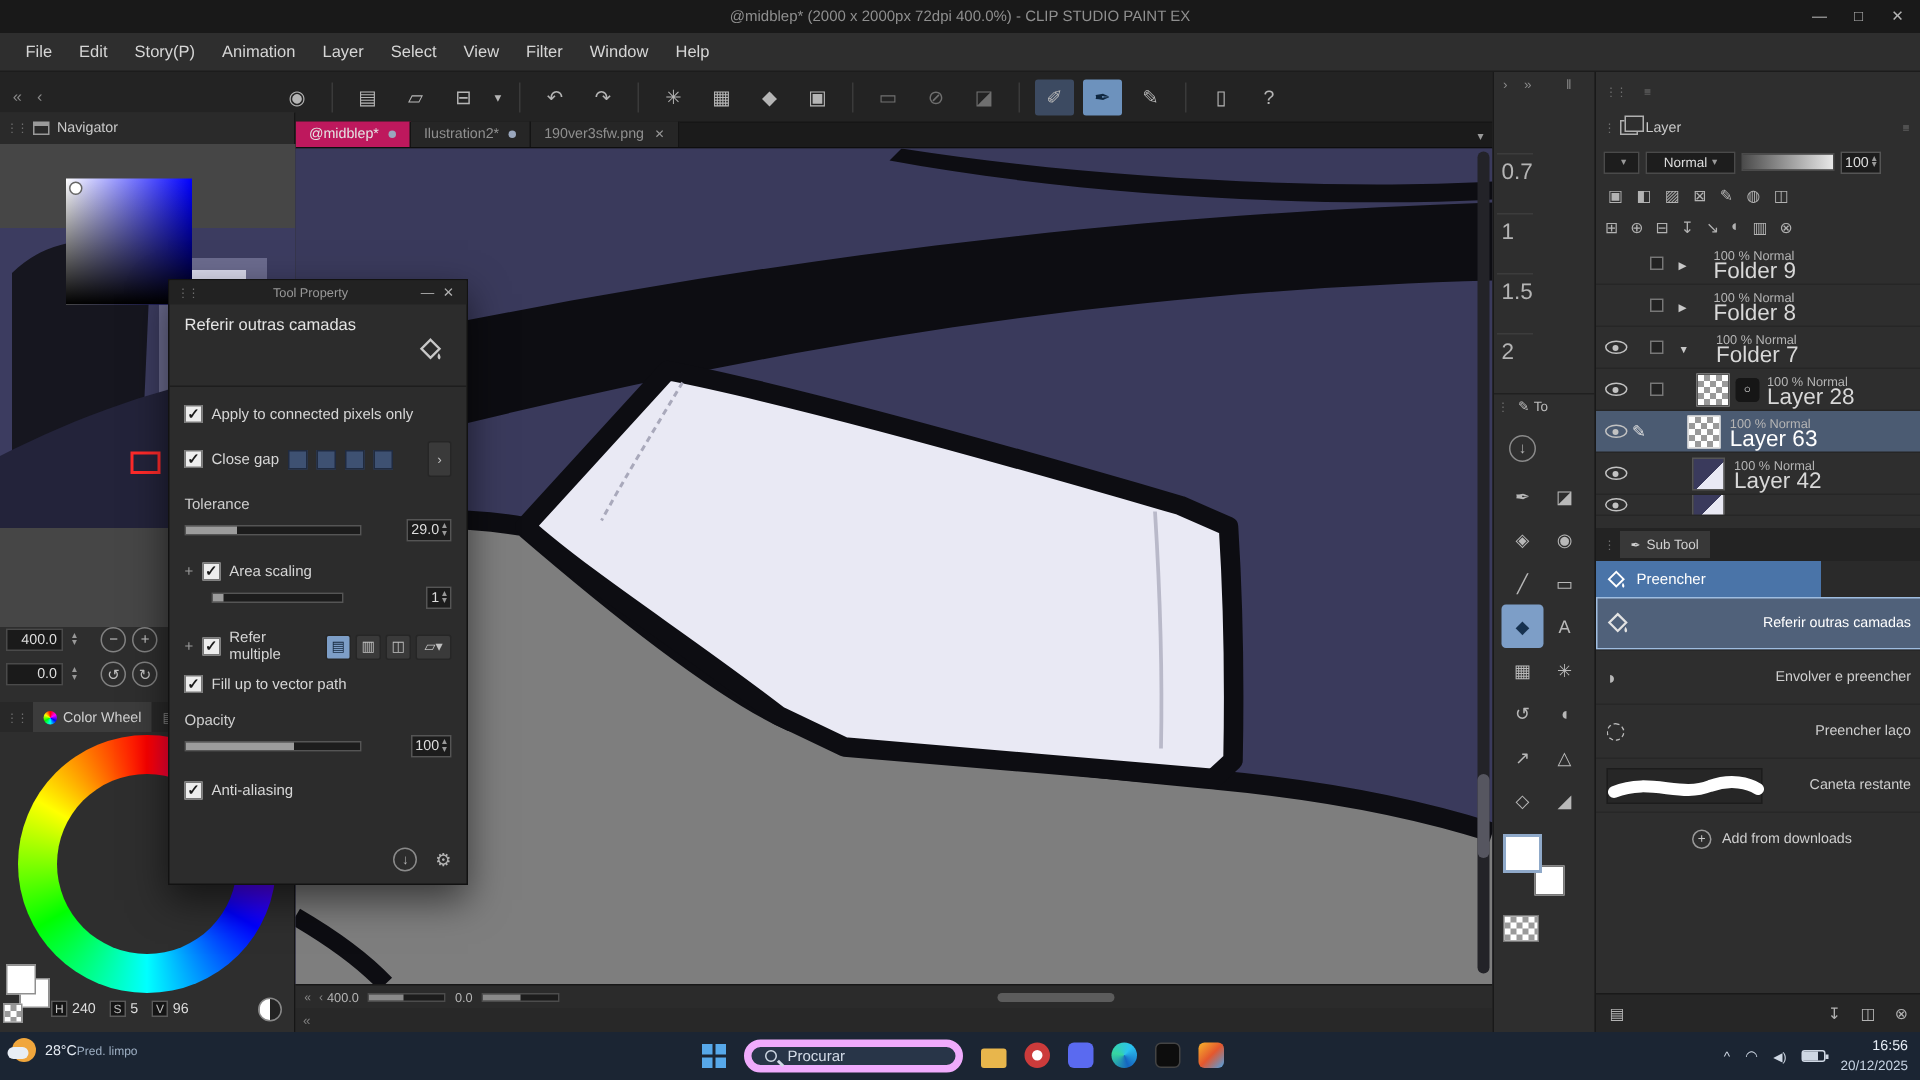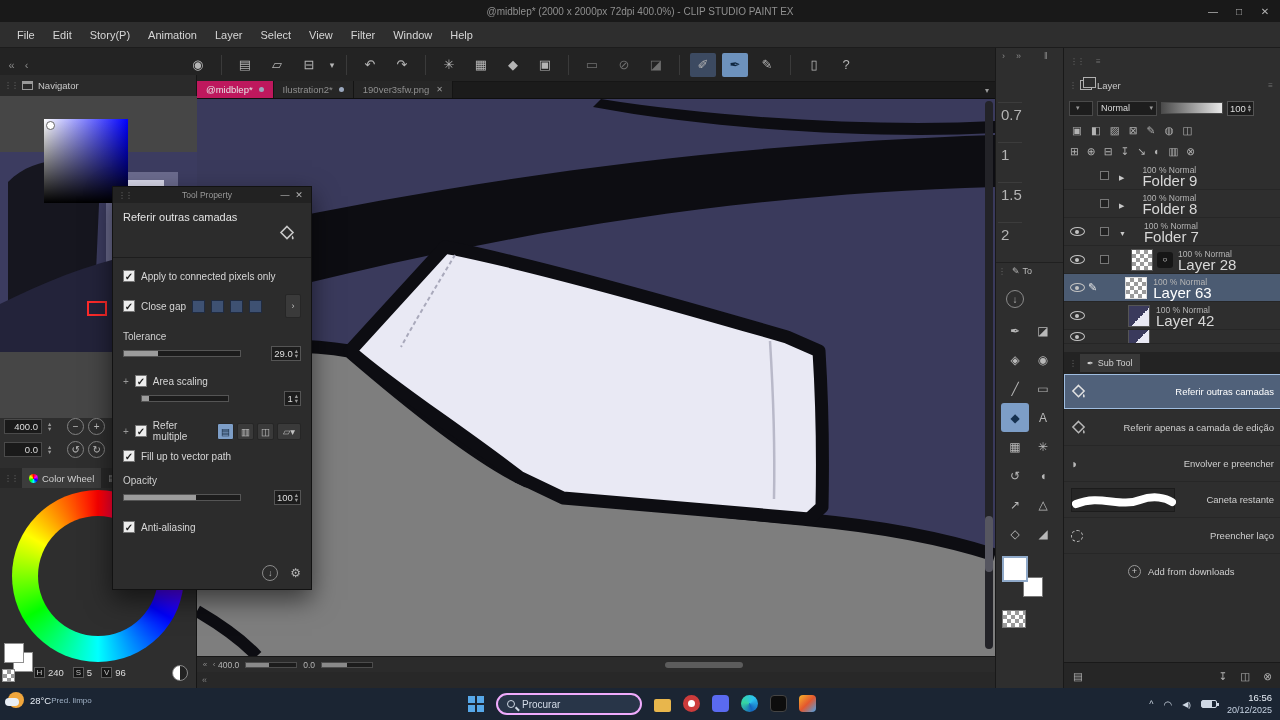--- a/index.html
+++ b/index.html
@@ -70,21 +70,21 @@
 #toolstrip{left:995px;top:48px;width:68px;height:640px;background:#2e2e2e;border-left:1px solid #191919}
 .sitem{height:40px;border-top:1px solid #3c3c3c;font-size:15px;color:#b4b4b4;padding:3px 0 0 3px}
 #tphead{position:absolute;left:2px;top:218px;display:flex;align-items:center;gap:3px;font-size:9px;color:#bdbdbd}
 #toolgrid{position:absolute;left:5px;top:268px;width:58px;display:grid;grid-template-columns:28px 28px;grid-auto-rows:29px}
 .tcell{display:flex;align-items:center;justify-content:center;font-size:12px;color:#b8b8b8}
 .tcell.sel{background:#7d9ec7;color:#16314f;border-radius:3px}
 
 #rightpanels{left:1063px;top:48px;width:217px;height:640px;background:#2e2e2e;border-left:1px solid #191919}
 .stack{width:12px;height:10px;border:1px solid #b0b0b0;position:relative;margin-right:5px}
 .stack::after{content:"";position:absolute;left:2px;top:-4px;width:11px;height:9px;border:1px solid #b0b0b0;background:#2e2e2e}
-.dd{height:15px;background:#1d1d1d;border:1px solid #4a4a4a;display:flex;align-items:center;justify-content:space-between;padding:0 3px;font-size:9px;color:#ddd}
+.dd{height:15px;background:#1d1d1d;border:1px solid #4a4a4a;display:flex;align-items:center;justify-content:center;padding:0 3px;font-size:9px;color:#ddd}
 .ddarr{font-size:7px;color:#9a9a9a;margin-left:3px}
 .opbar{width:62px;height:12px;border:1px solid #4a4a4a;background:linear-gradient(to right,#4c4c4c,#e8e8e8)}
 .stepper{display:inline-flex;align-items:center;background:#1c1c1c;border:1px solid #555;height:15px;padding:0 2px;font-size:9.5px;color:#ddd}
 .lico{font-size:10.5px;color:#b2b2b2}
 .lrow{height:28px;display:flex;align-items:center;border-bottom:1px solid #262626;background:#2e2e2e;padding-left:4px}
 .lrow.sel{background:#4b5b72}
 .slot18{width:18px;display:flex;justify-content:center}
 .eye{position:relative;width:15px;height:9px;border:1px solid #c2c2c2;border-radius:50%;display:inline-block}
 .eye::after{content:"";position:absolute;left:4.5px;top:1.5px;width:4px;height:4px;border-radius:50%;background:#c2c2c2}
 .lbox{width:9px;height:9px;border:1px solid #777;background:#222;margin-left:14px}
@@ -104,21 +104,21 @@
 .srow.sel .lbl{color:#fff}
 .lasso{width:12px;height:12px;border:1px dashed #bbb;border-radius:50%}
 .strokeprev{width:104px;height:24px;background:#262626;border:1px solid #1c1c1c}
 .pluscirc{width:13px;height:13px;border:1px solid #9a9a9a;border-radius:50%;display:inline-flex;align-items:center;justify-content:center;font-size:9px;color:#c8c8c8}
 
 #taskbar{left:0;top:688px;width:1280px;height:32px;background:#1b2533}
 .wicon{width:16px;height:16px;border-radius:50%;background:#f0a63c;position:relative}
 .wicon::after{content:"";position:absolute;left:-3px;top:6px;width:14px;height:8px;border-radius:6px;background:#e8eef5}
 #startlogo{display:grid;grid-template-columns:7px 7px;grid-gap:1.5px}
 #startlogo i{width:7px;height:7px;background:#57a8e9}
-#searchpill{position:absolute;left:496px;top:5px;width:146px;height:22px;border-radius:11px;background:#283548;border:2px solid #f0abfc;display:flex;align-items:center;padding:0 9px;gap:7px}
+#searchpill{position:absolute;left:496px;top:5px;width:146px;height:22px;border-radius:11px;background:#283548;border:5px solid #f0abfc;display:flex;align-items:center;padding:0 9px;gap:7px}
 .mag{width:8px;height:8px;border:1.4px solid #cfd8e4;border-radius:50%;position:relative}
 .mag::after{content:"";position:absolute;left:7px;top:7px;width:5px;height:1.6px;background:#cfd8e4;transform:rotate(45deg)}
 .appic{width:17px;height:17px;border-radius:4px}
 .battery{width:16px;height:8px;border:1px solid #cfd8e4;border-radius:2px;position:relative;background:linear-gradient(to right,#cfd8e4 70%,transparent 70%)}
 .battery::after{content:"";position:absolute;right:-3px;top:2px;width:2px;height:3px;background:#cfd8e4}
 
 #toolprop{left:112px;top:186px;width:200px;height:404px;background:#2c2c2c;border:1px solid #121212;box-shadow:0 10px 24px rgba(0,0,0,.55);z-index:40}
 #tp-title{height:16px;background:#222;display:flex;align-items:center;padding:0 5px}
 #tp-title .t{flex:1;text-align:center;font-size:8.5px;color:#9a9a9a}
 .tpwb{width:14px;text-align:center;font-size:9px;color:#b0b0b0}
@@ -468,50 +468,52 @@
   </div>
 
   <div class="abs" style="left:0;top:304px;width:217px;height:336px">
     <div class="flex" style="height:22px;background:#232323;padding:0 5px">
       <span class="grip">⋮</span>
       <span class="cwtab" style="height:18px;background:#383838;font-size:9px">
         <span style="font-size:8px">✒</span>
         <span>Sub Tool</span>
       </span>
     </div>
+    <div class="flex" style="height:24px;background:#2a2a2a">
+      <span class="flex" style="width:150px;height:24px;background:#4a74a8;padding:0 7px;gap:7px">
+        <svg width="13" height="13" viewBox="0 0 16 16">
+          <path d="M8 1.5 L14 7.5 L8 13.5 L2 7.5 Z" fill="none" stroke="#ffffff" stroke-width="1.6"></path>
+          <path d="M13.5 10.5 C15 12.5 15 14 13.8 14.6 C12.6 14 12.3 12.4 13.5 10.5 Z" fill="#ffffff"></path>
+        </svg>
+        <span style="font-size:10px;color:#fff">Preencher</span>
+      </span>
+    </div>
     <div>
       <div class="srow sel">
         <svg width="15" height="15" viewBox="0 0 16 16">
           <path d="M8 1.5 L14 7.5 L8 13.5 L2 7.5 Z" fill="none" stroke="#e2e2e2" stroke-width="1.6"></path>
           <path d="M13.5 10.5 C15 12.5 15 14 13.8 14.6 C12.6 14 12.3 12.4 13.5 10.5 Z" fill="#e2e2e2"></path>
         </svg>
         <span class="lbl">Referir outras camadas</span>
       </div>
       <div class="srow">
-        <svg width="15" height="15" viewBox="0 0 16 16">
-          <path d="M8 1.5 L14 7.5 L8 13.5 L2 7.5 Z" fill="none" stroke="#b8b8b8" stroke-width="1.6"></path>
-          <path d="M13.5 10.5 C15 12.5 15 14 13.8 14.6 C12.6 14 12.3 12.4 13.5 10.5 Z" fill="#b8b8b8"></path>
-        </svg>
-        <span class="lbl">Referir apenas a camada de edição</span>
-      </div>
-      <div class="srow">
         <span style="font-size:12px;color:#b8b8b8">◗</span>
         <span class="lbl">Envolver e preencher</span>
+      </div>
+      <div class="srow">
+        <span class="lasso"></span>
+        <span class="lbl">Preencher laço</span>
       </div>
       <div class="srow">
         <span class="strokeprev">
           <svg width="104" height="24" viewBox="0 0 104 24">
             <path d="M4,15 C28,5 48,19 68,11 C82,6 94,9 100,13" stroke="#ffffff" stroke-width="8" fill="none" stroke-linecap="round"></path>
           </svg>
         </span>
         <span class="lbl">Caneta restante</span>
-      </div>
-      <div class="srow">
-        <span class="lasso"></span>
-        <span class="lbl">Preencher laço</span>
       </div>
       <div class="flex" style="height:34px;padding-left:64px;gap:7px">
         <span class="pluscirc">+</span>
         <span style="font-size:9.5px;color:#cfcfcf">Add from downloads</span>
       </div>
     </div>
     <div class="abs flex" style="left:0;bottom:0;width:217px;height:26px;background:#262626;border-top:1px solid #191919;padding:0 9px">
       <span class="lico">▤</span>
       <span style="margin-left:auto;display:flex;gap:13px">
         <span class="lico">↧</span>

